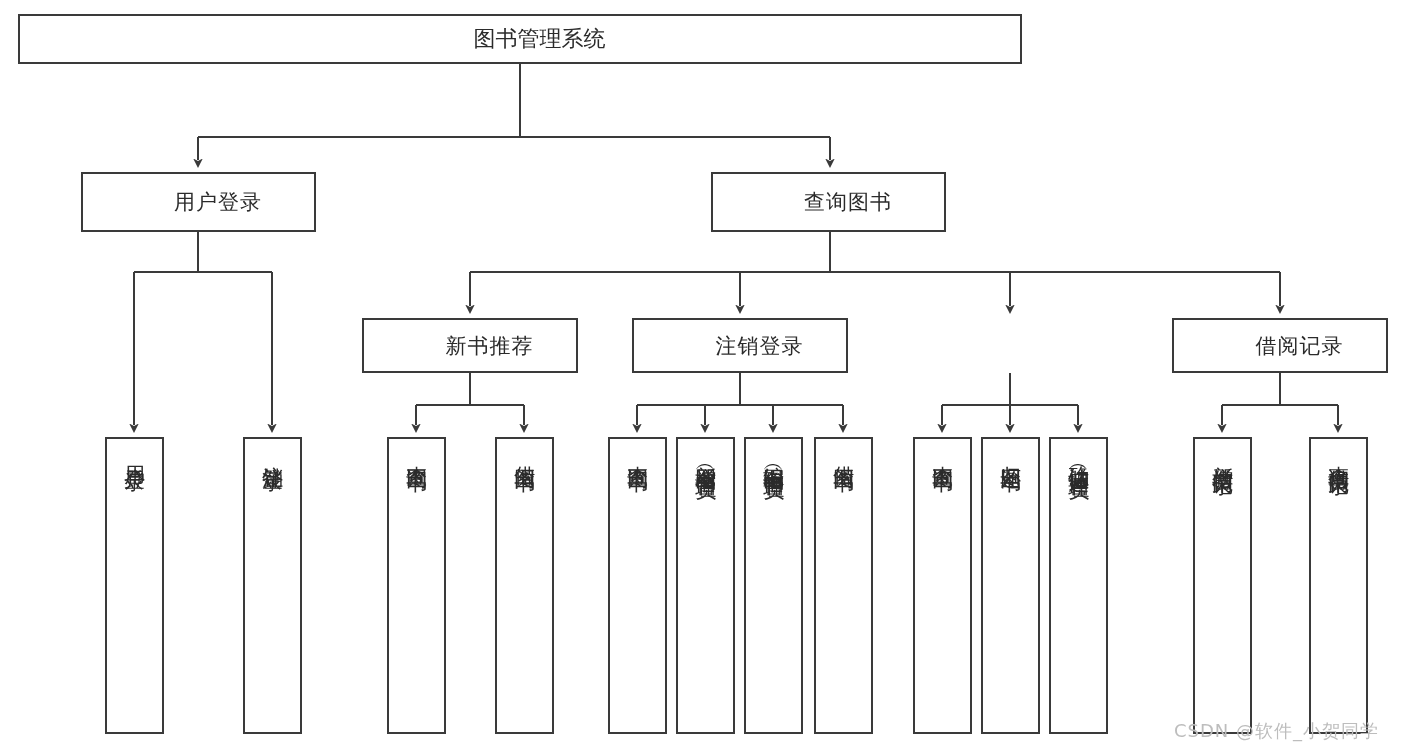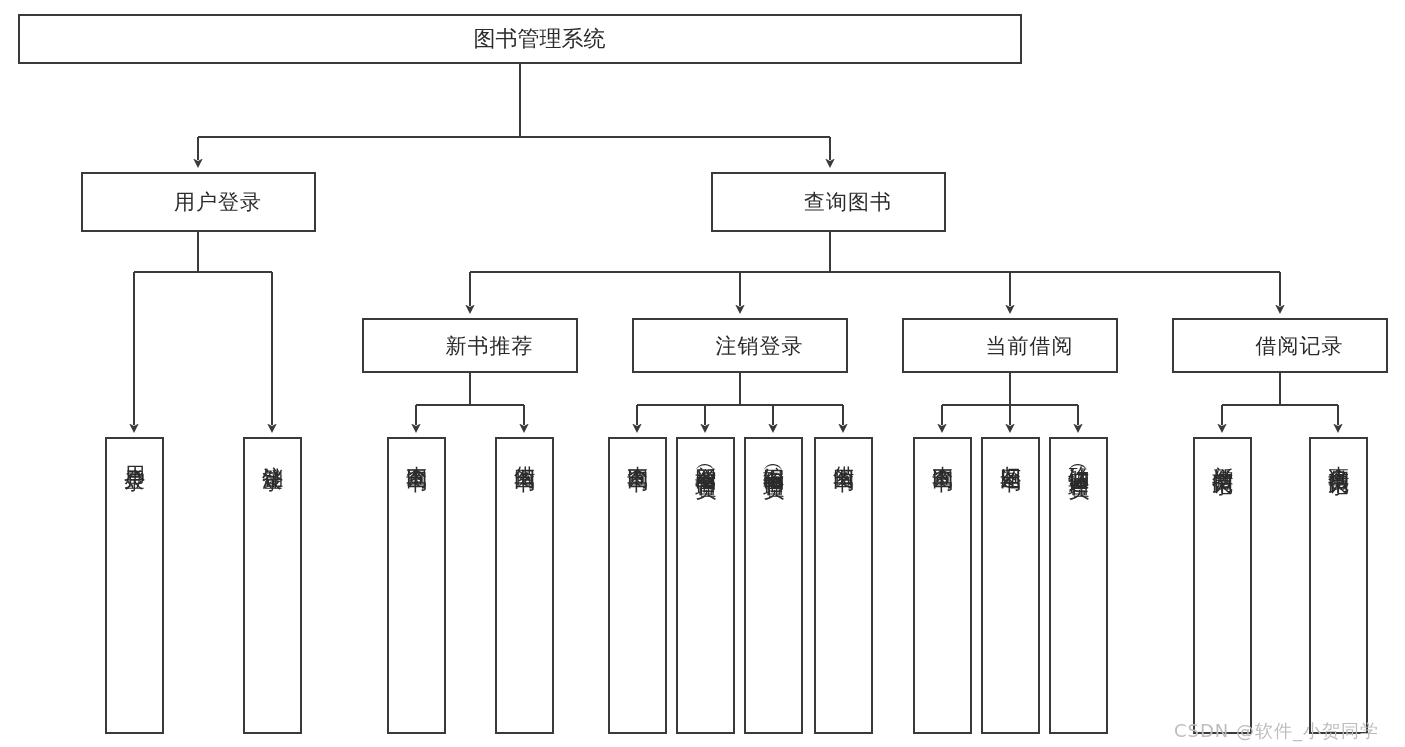--- a/index.html
+++ b/index.html
@@ -110,23 +110,20 @@
   <div class="node h" style="left:711px;top:172px;width:235px;height:60px;">
     <span>查询图书</span>
   </div>
 
   <div class="node h" style="left:362px;top:318px;width:216px;height:55px;">
     <span>新书推荐</span>
   </div>
   <div class="node h" style="left:632px;top:318px;width:216px;height:55px;">
     <span>注销登录</span>
   </div>
-  <div class="node h" style="left:902px;top:318px;width:216px;height:55px;">
-    <span>当前借阅</span>
-  </div>
   <div class="node h" style="left:1172px;top:318px;width:216px;height:55px;">
     <span>借阅记录</span>
   </div>
 
   <div class="node leaf" style="left:105px;top:437px;width:59px;height:297px;">
     <span class="vtext">用户登录</span>
   </div>
   <div class="node leaf" style="left:243px;top:437px;width:59px;height:297px;">
     <span class="vtext">注销登录</span>
   </div>

